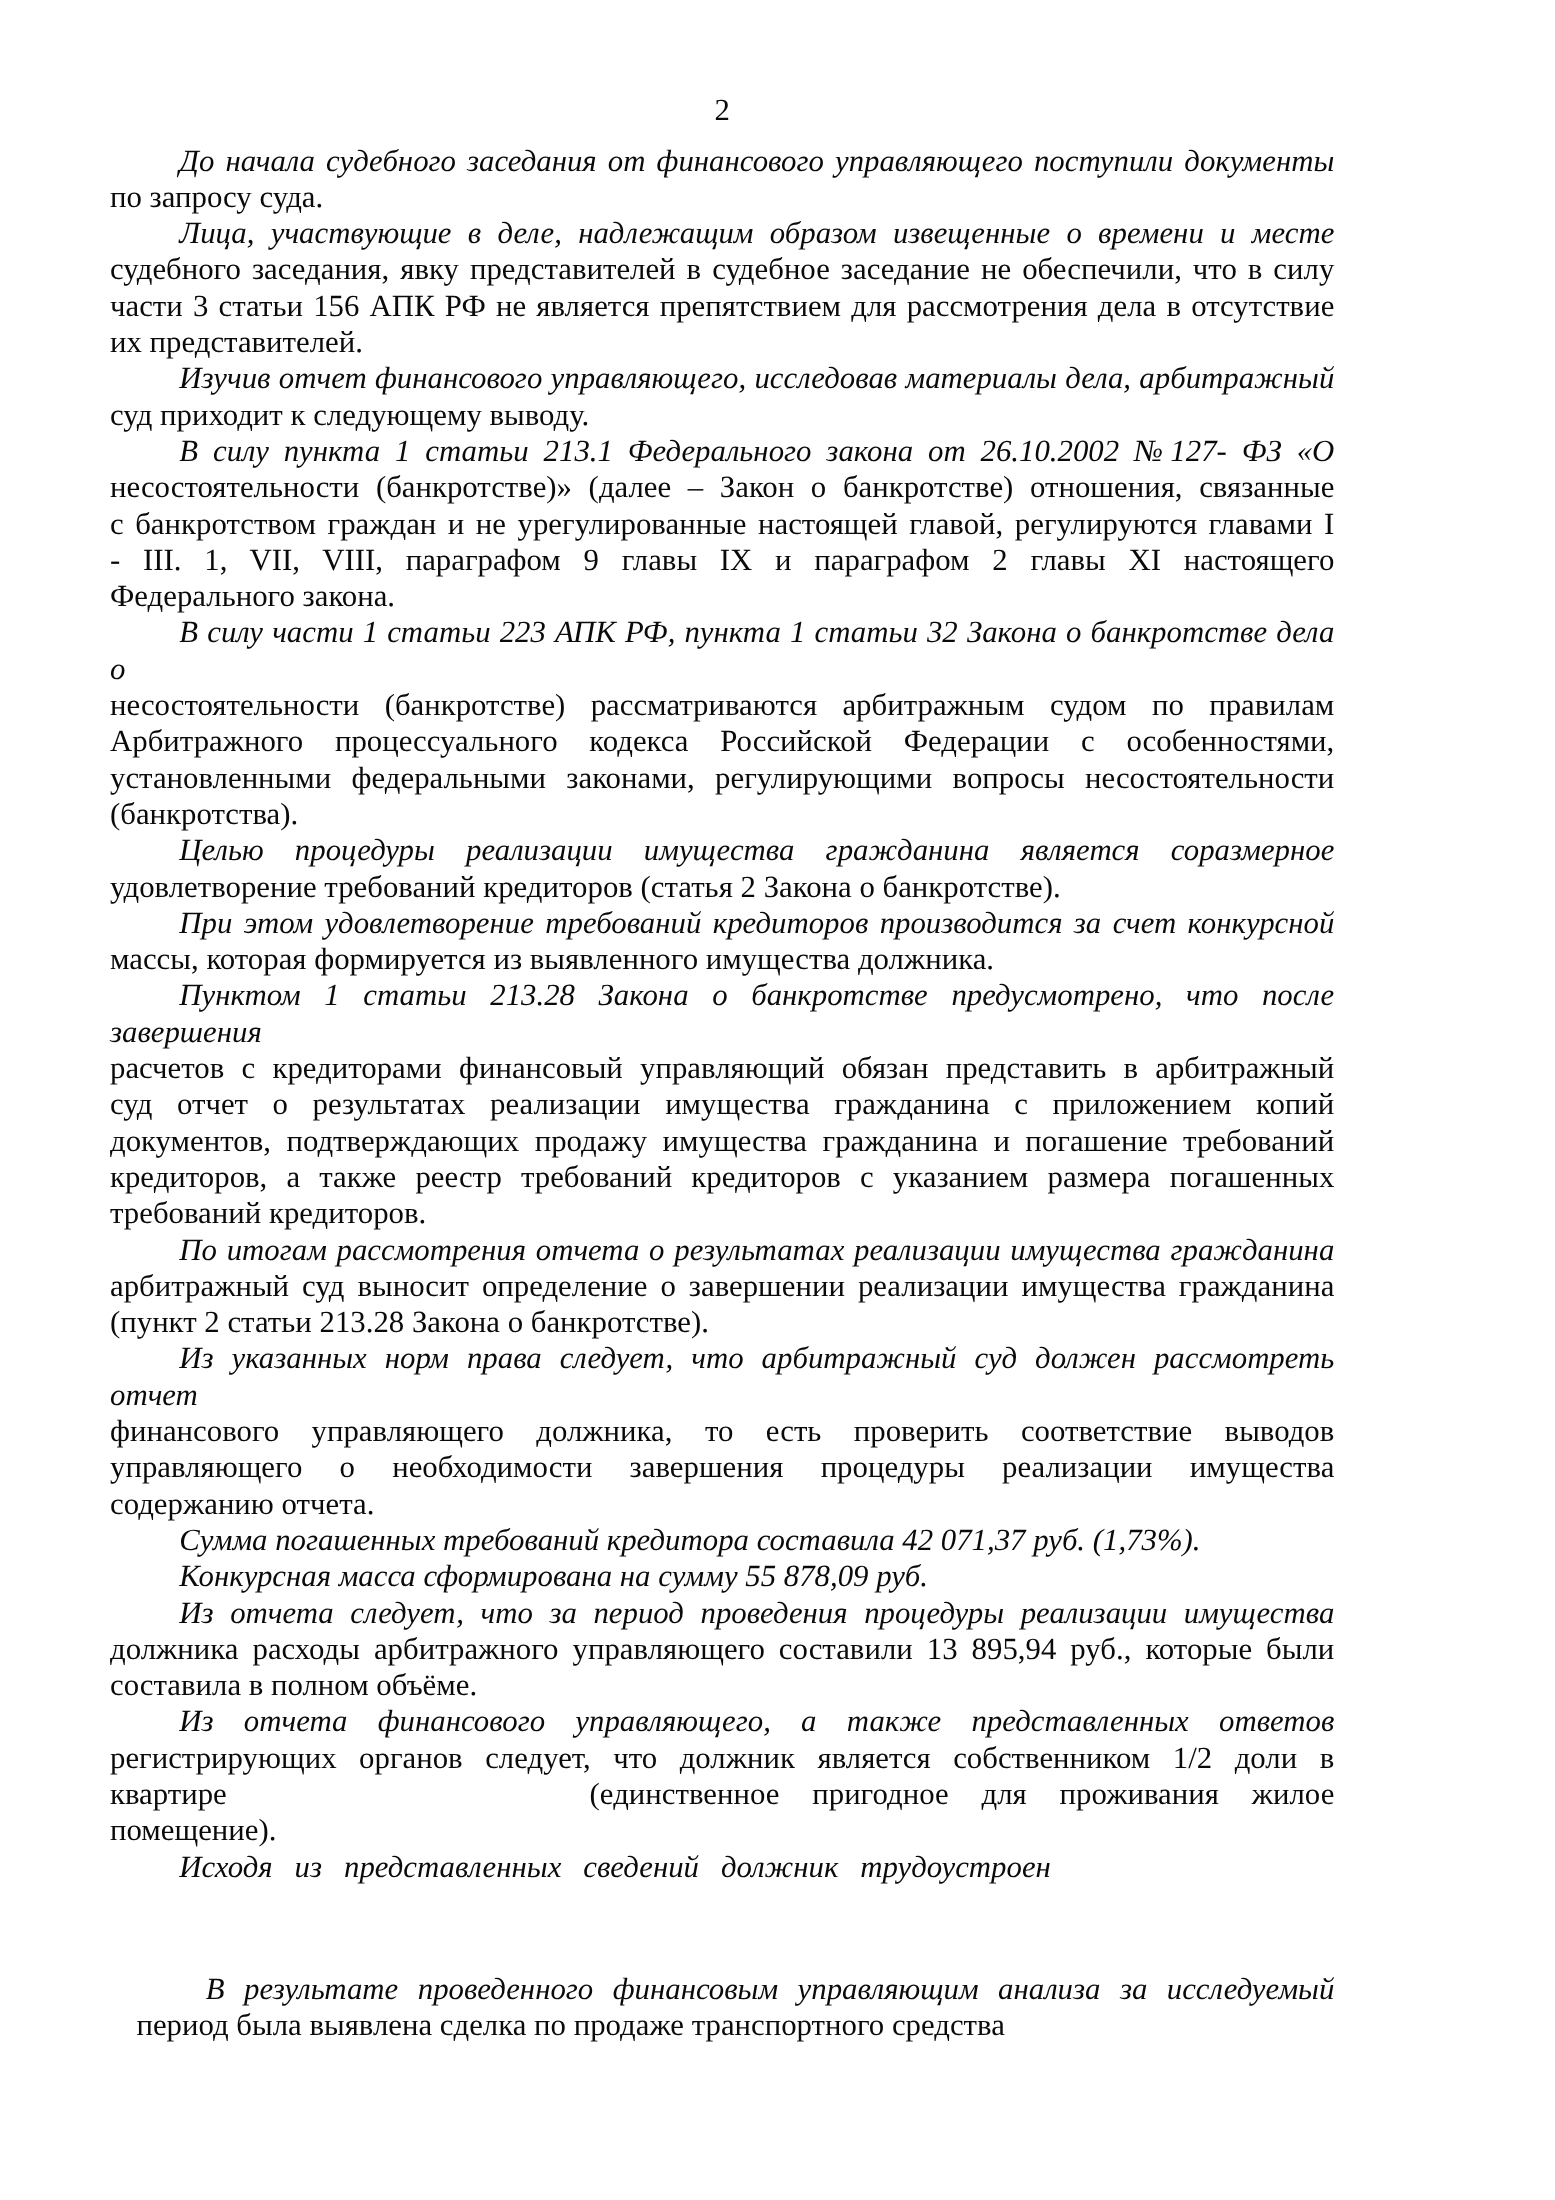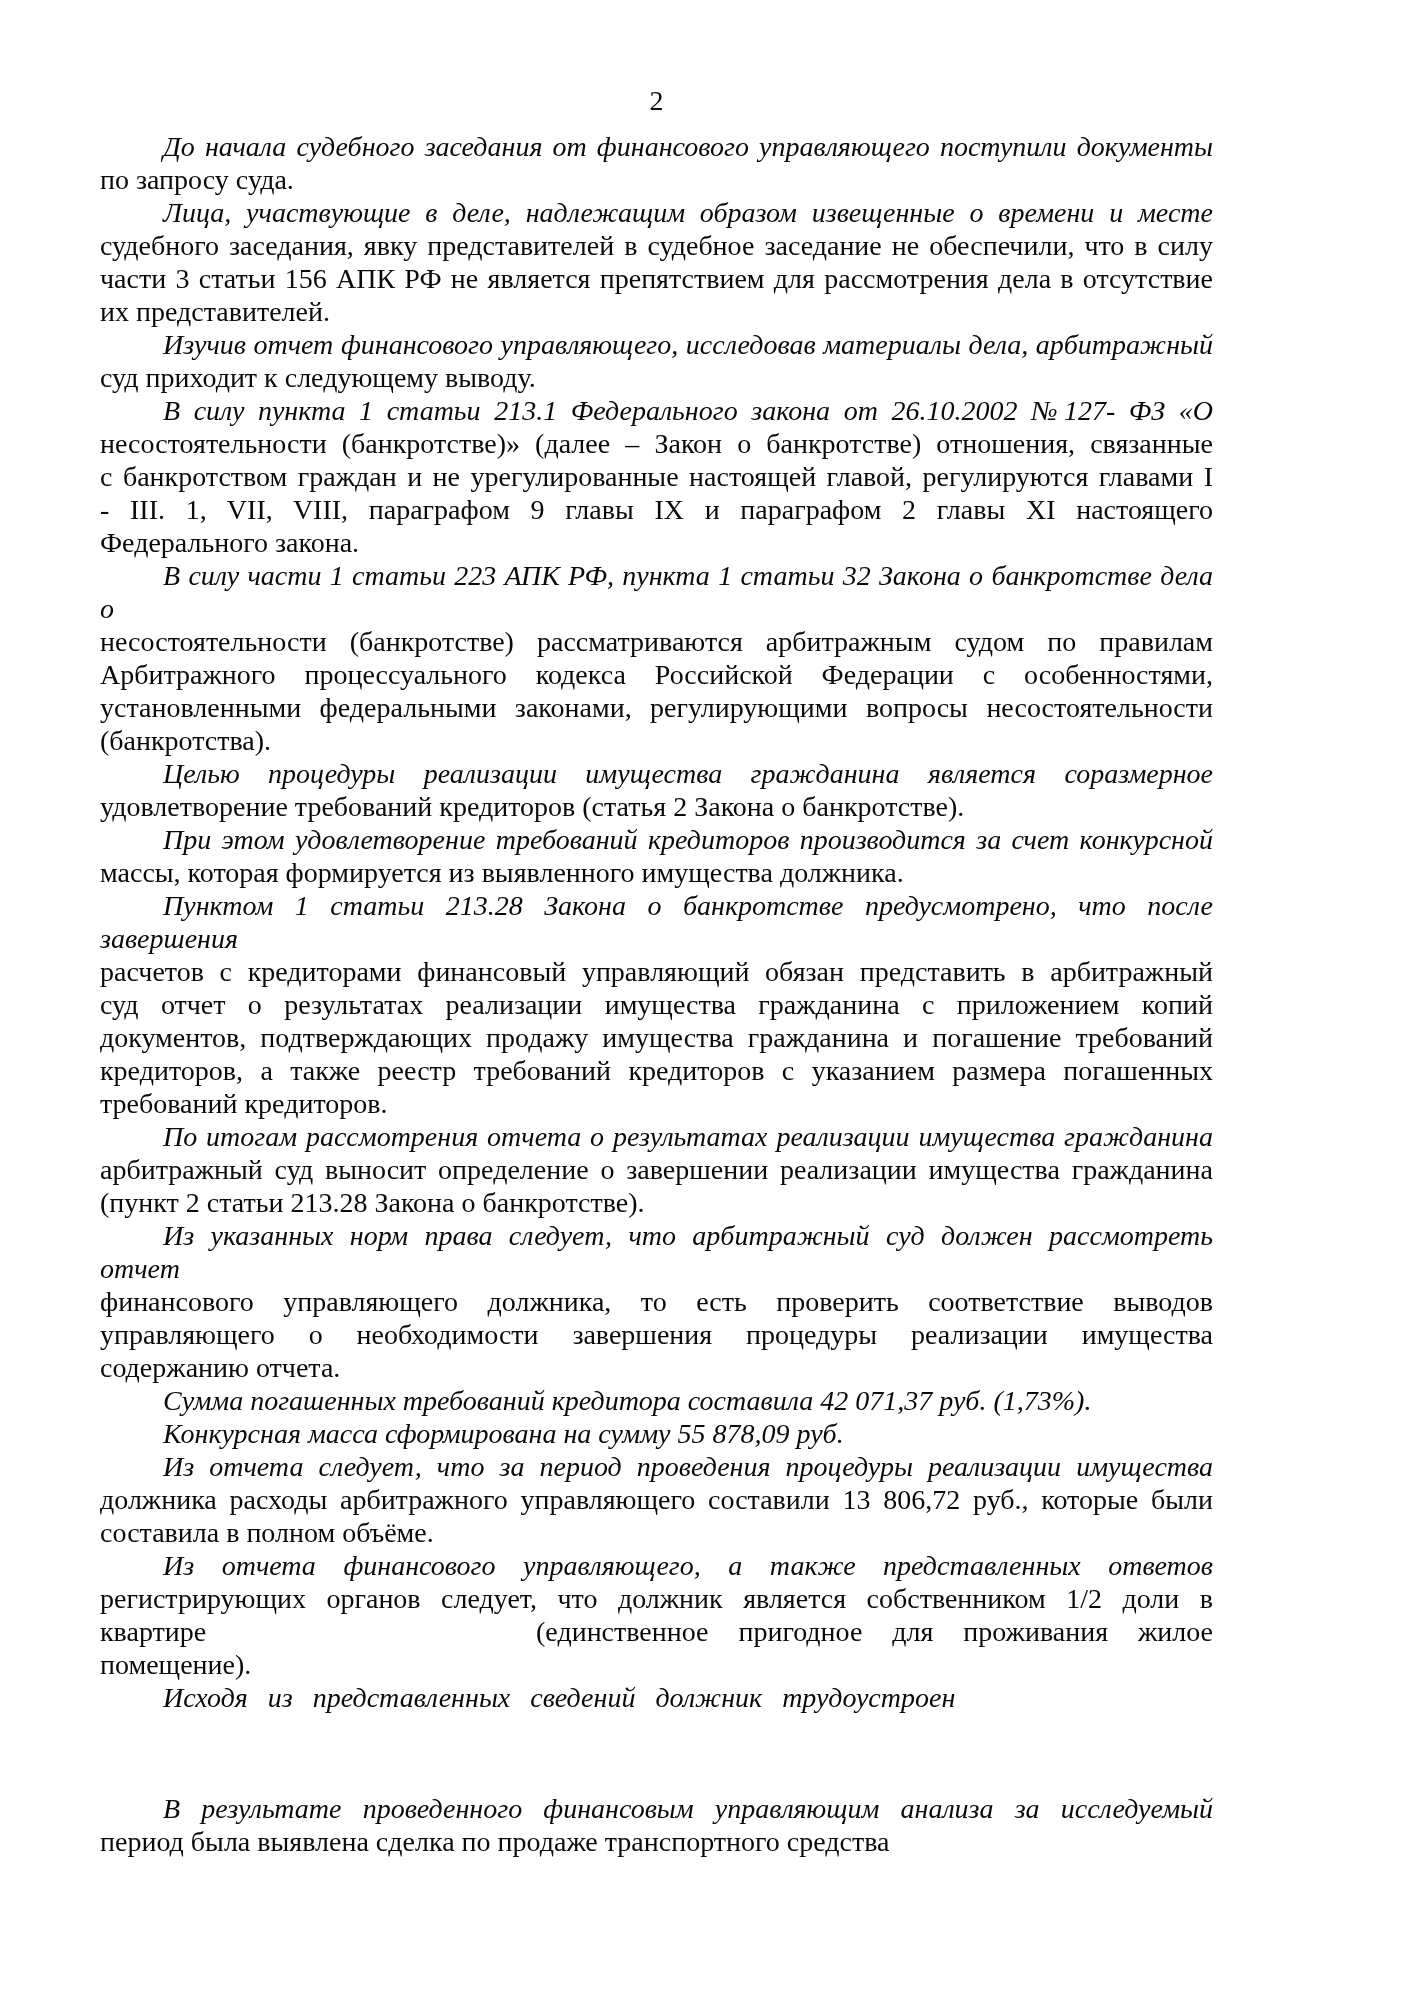--- a/index.html
+++ b/index.html
@@ -30,21 +30,21 @@
   }
   .para { margin: 0; padding: 0; }
   .para .line {
     text-align: justify;
     text-align-last: justify;
     white-space: normal;
   }
   .para .line.first { text-indent: 63px; font-style: italic; }
   .para .line.last { text-align-last: left; }
   .para.spread .line { word-spacing: 13px; }
-  .para.gap-before { margin-top: 78px; }
+  .para.gap-before { margin-top: 78px; margin-left: 24px; }
   .redaction-gap {
     display: inline-block;
     width: 270px;
     height: 1px;
     vertical-align: baseline;
   }
 </style>
 </head>
 <body>
 
@@ -108,21 +108,21 @@
           <div class="line last">содержанию отчета.</div>
         </div>
         <div class="para">
           <div class="line first last">Сумма погашенных требований кредитора составила 42 071,37 руб. (1,73%).</div>
         </div>
         <div class="para">
           <div class="line first last">Конкурсная масса сформирована на сумму 55 878,09 руб.</div>
         </div>
         <div class="para">
           <div class="line first">Из отчета следует, что за период проведения процедуры реализации имущества</div>
-          <div class="line">должника расходы арбитражного управляющего составили 13 806,72 руб., которые были</div>
+          <div class="line">должника расходы арбитражного управляющего составили 13 895,94 руб., которые были</div>
           <div class="line last">составила в полном объёме.</div>
         </div>
         <div class="para">
           <div class="line first">Из отчета финансового управляющего, а также представленных ответов</div>
           <div class="line">регистрирующих органов следует, что должник является собственником 1/2 доли в</div>
           <div class="line"><span>квартире</span> <span class="redaction-gap"></span> <span>(единственное пригодное для проживания жилое</span></div>
           <div class="line last">помещение).</div>
         </div>
         <div class="para spread">
           <div class="line first last">Исходя из представленных сведений должник трудоустроен</div>

